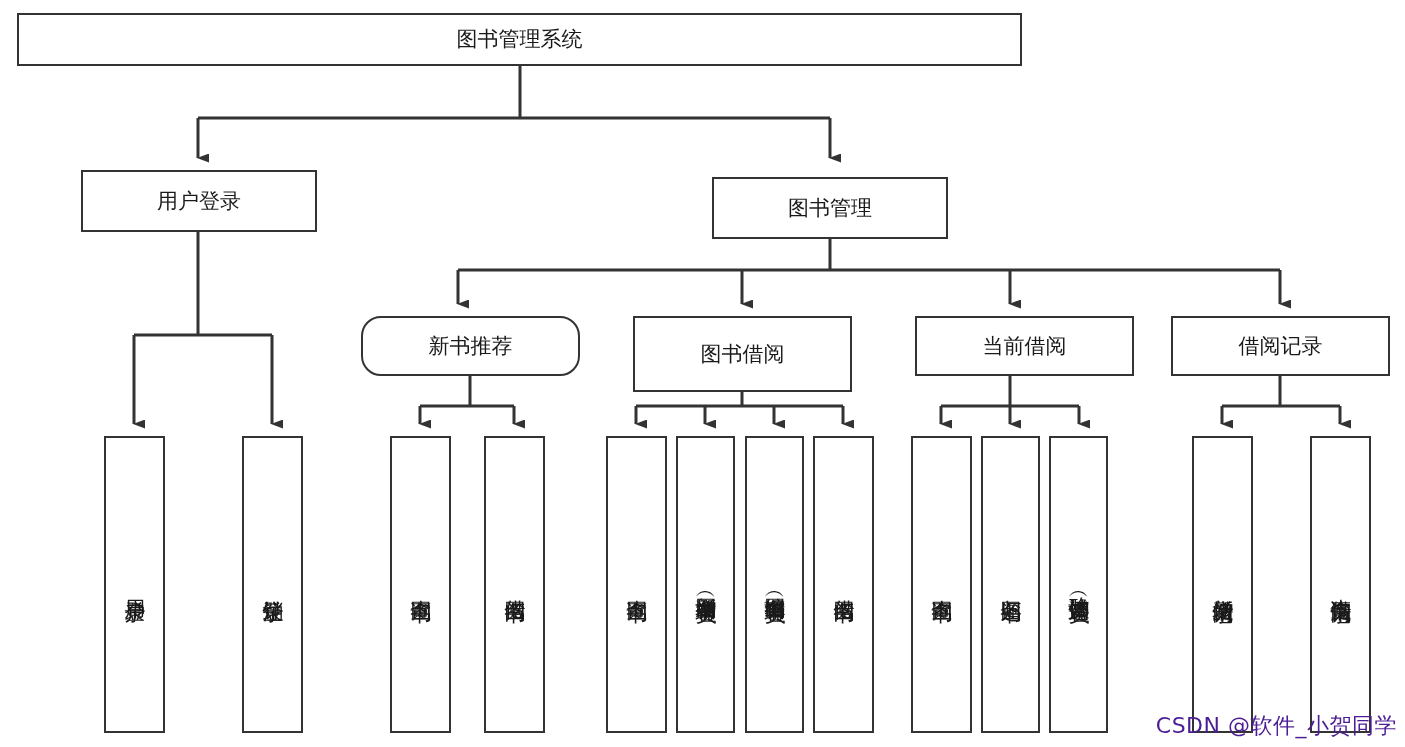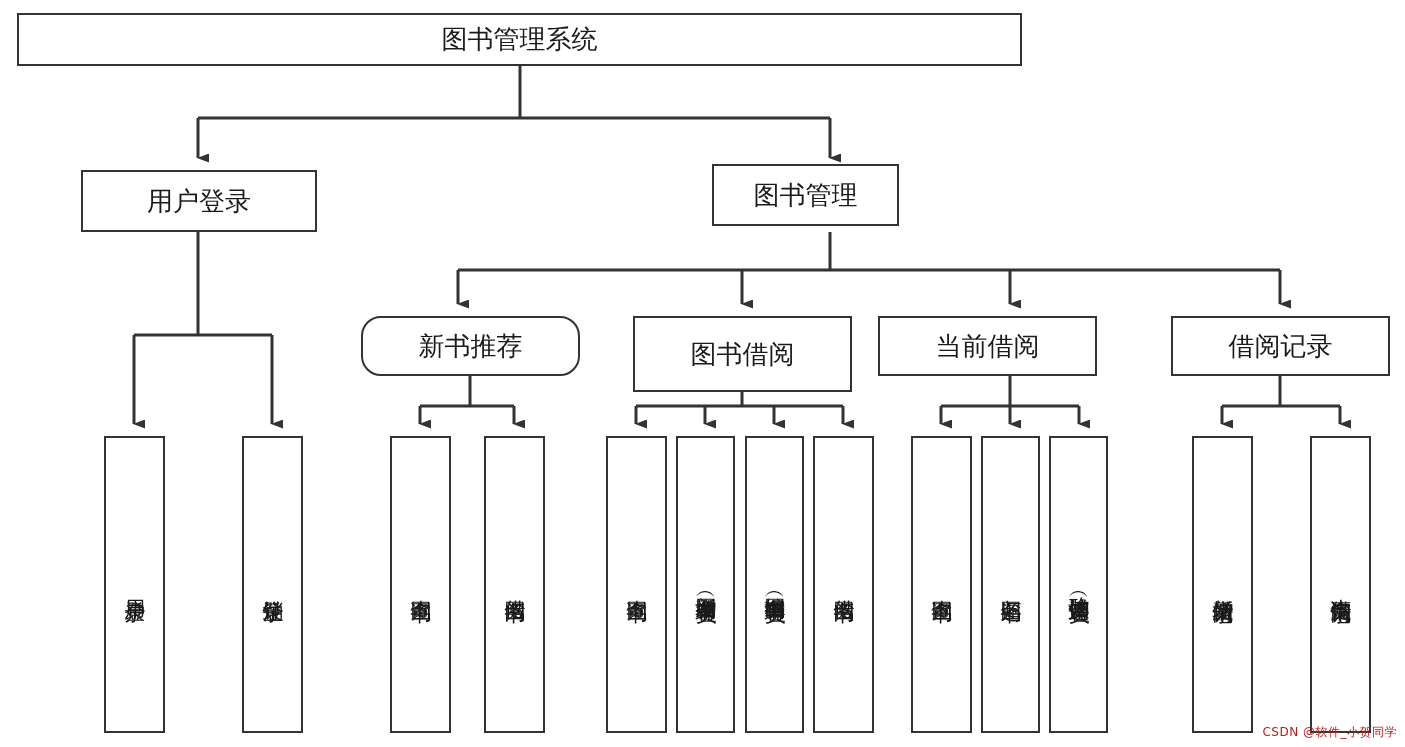--- a/index.html
+++ b/index.html
@@ -37,42 +37,42 @@
     justify-content: center;
     text-align: center;
     color: #1a1a1a;
   }
   .node .label {
     display: block;
     line-height: 1.18;
     white-space: nowrap;
   }
   .node.horizontal .label {
-    font-size: 26px;
+    font-size: 21px;
   }
   .node.vertical {
     align-items: center;
     justify-content: center;
     padding: 6px 0;
   }
   .node.vertical .label {
     writing-mode: vertical-rl;
     text-orientation: upright;
     font-size: 21px;
     letter-spacing: 1px;
     line-height: 1.0;
     white-space: normal;
     max-height: 100%;
   }
   .watermark {
     position: absolute;
     right: 8px;
     bottom: 6px;
-    font-size: 12px;
-    color: #b91c1c;
+    font-size: 22px;
+    color: #4c1d95;
     letter-spacing: 0.5px;
     white-space: nowrap;
   }
 </style>
 </head>
 <body>
 
 <div id="diagram-root">
 
   <svg class="connector-layer" viewBox="0 0 1405 747">
@@ -127,31 +127,31 @@
     </g>
   </svg>
 
   <div class="node horizontal" style="left:17px; top:13px; width:1005px; height:53px;">
     <span class="label">图书管理系统</span>
   </div>
 
   <div class="node horizontal" style="left:81px; top:170px; width:236px; height:62px;">
     <span class="label">用户登录</span>
   </div>
-  <div class="node horizontal" style="left:712px; top:164px; width:187px; height:62px;">
+  <div class="node horizontal" style="left:712px; top:177px; width:236px; height:62px;">
     <span class="label">图书管理</span>
   </div>
 
   <div class="node horizontal" style="left:361px; top:316px; width:219px; height:60px;border-radius:20px;">
     <span class="label">新书推荐</span>
   </div>
   <div class="node horizontal" style="left:633px; top:316px; width:219px; height:76px;">
     <span class="label">图书借阅</span>
   </div>
-  <div class="node horizontal" style="left:878px; top:316px; width:219px; height:60px;">
+  <div class="node horizontal" style="left:915px; top:316px; width:219px; height:60px;">
     <span class="label">当前借阅</span>
   </div>
   <div class="node horizontal" style="left:1171px; top:316px; width:219px; height:60px;">
     <span class="label">借阅记录</span>
   </div>
 
   <div class="node vertical" style="left:104px; top:436px; width:61px; height:297px;">
     <span class="label">用户登录</span>
   </div>
   <div class="node vertical" style="left:242px; top:436px; width:61px; height:297px;">

